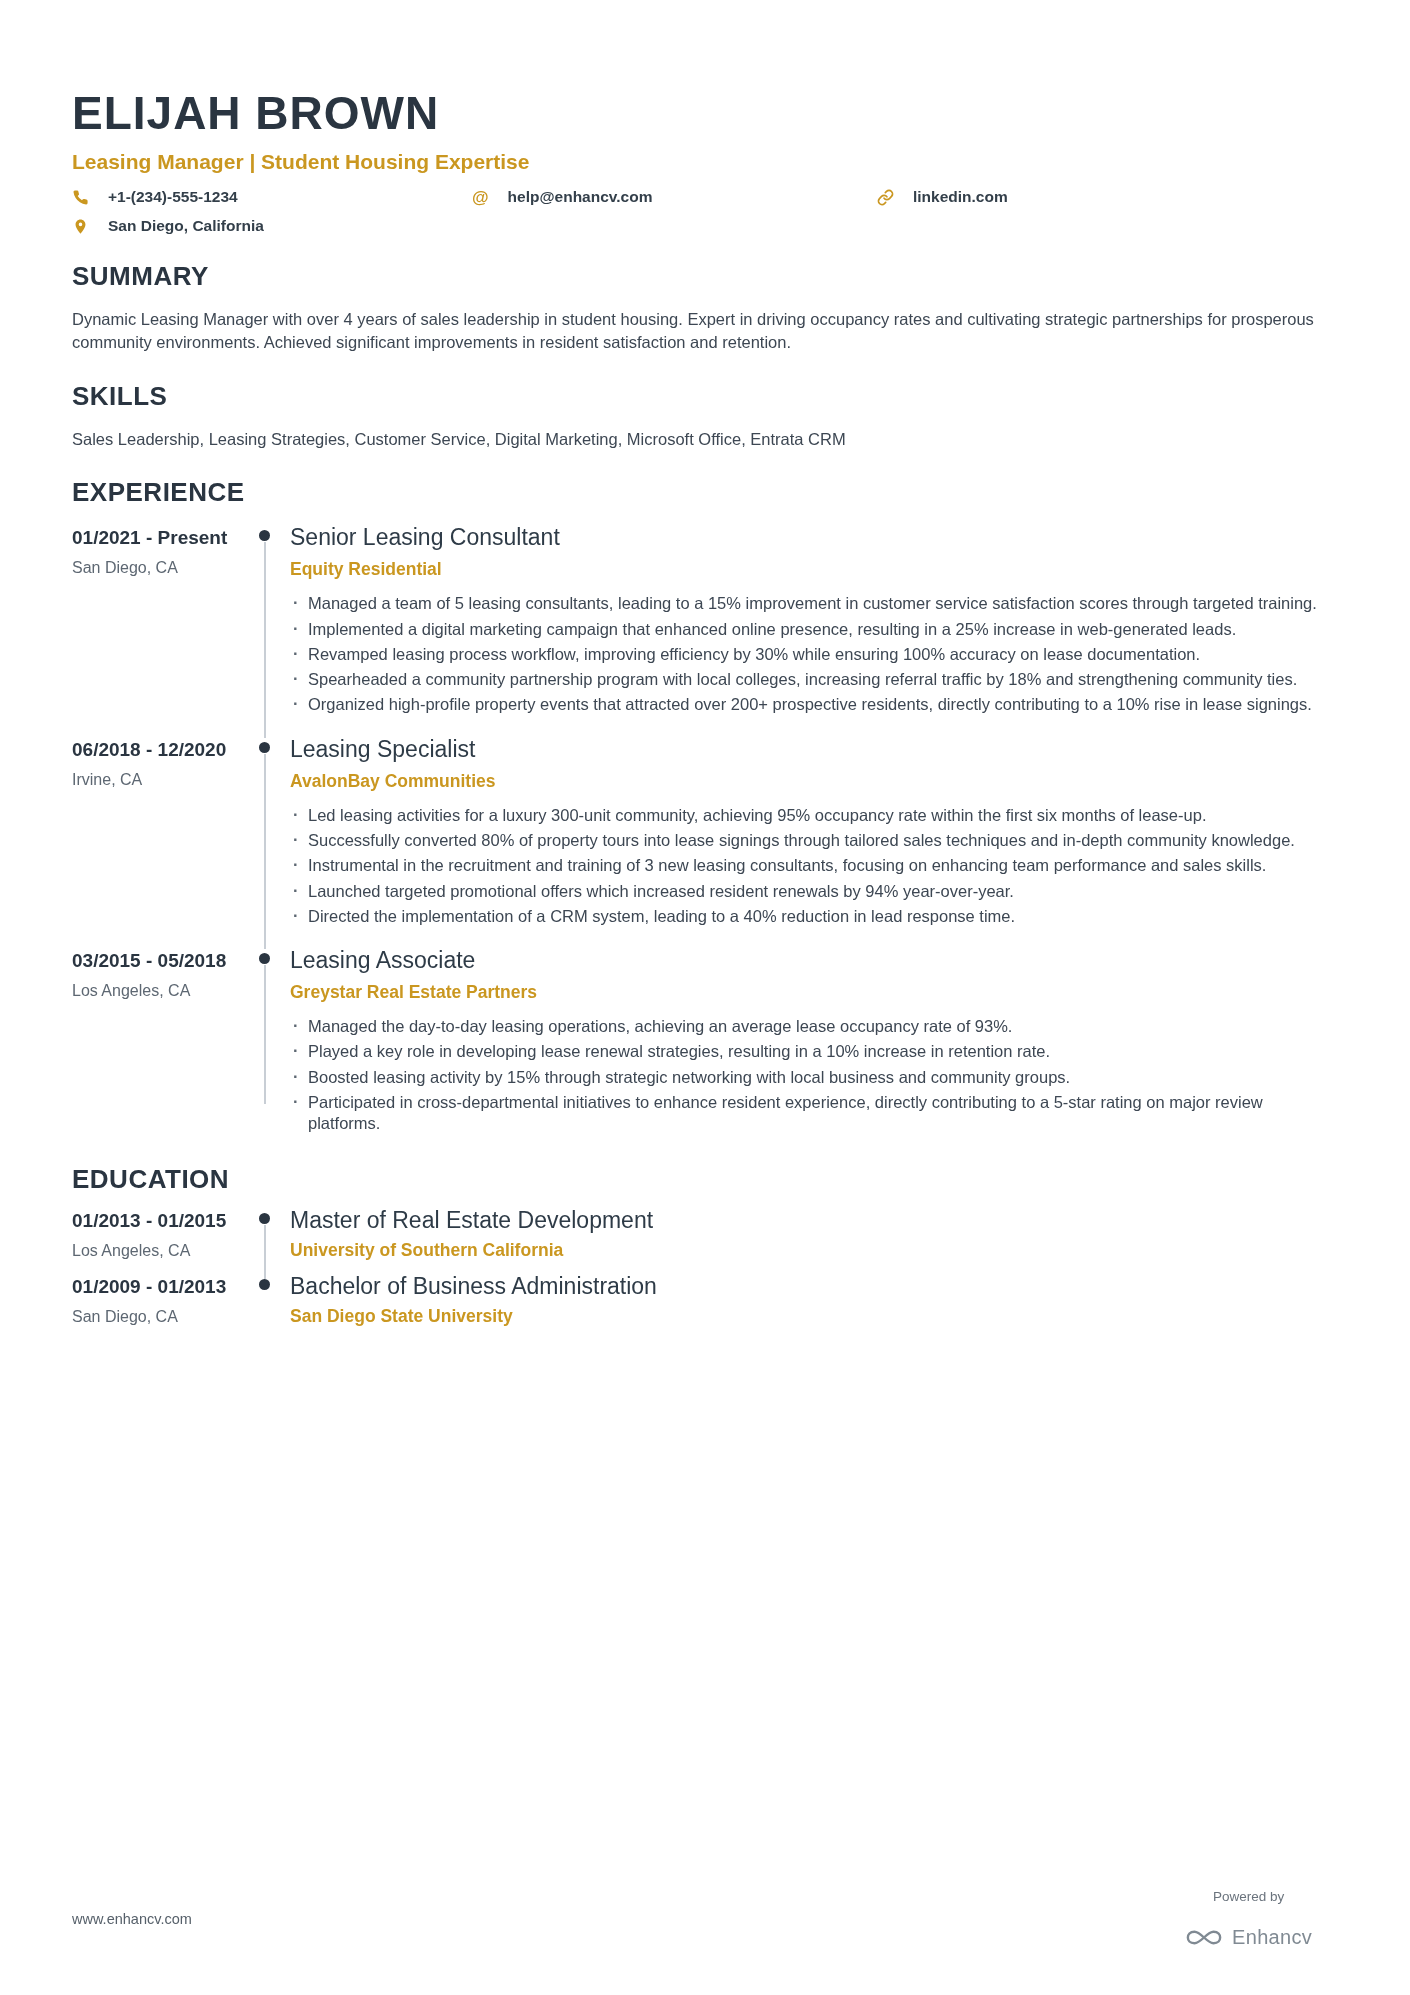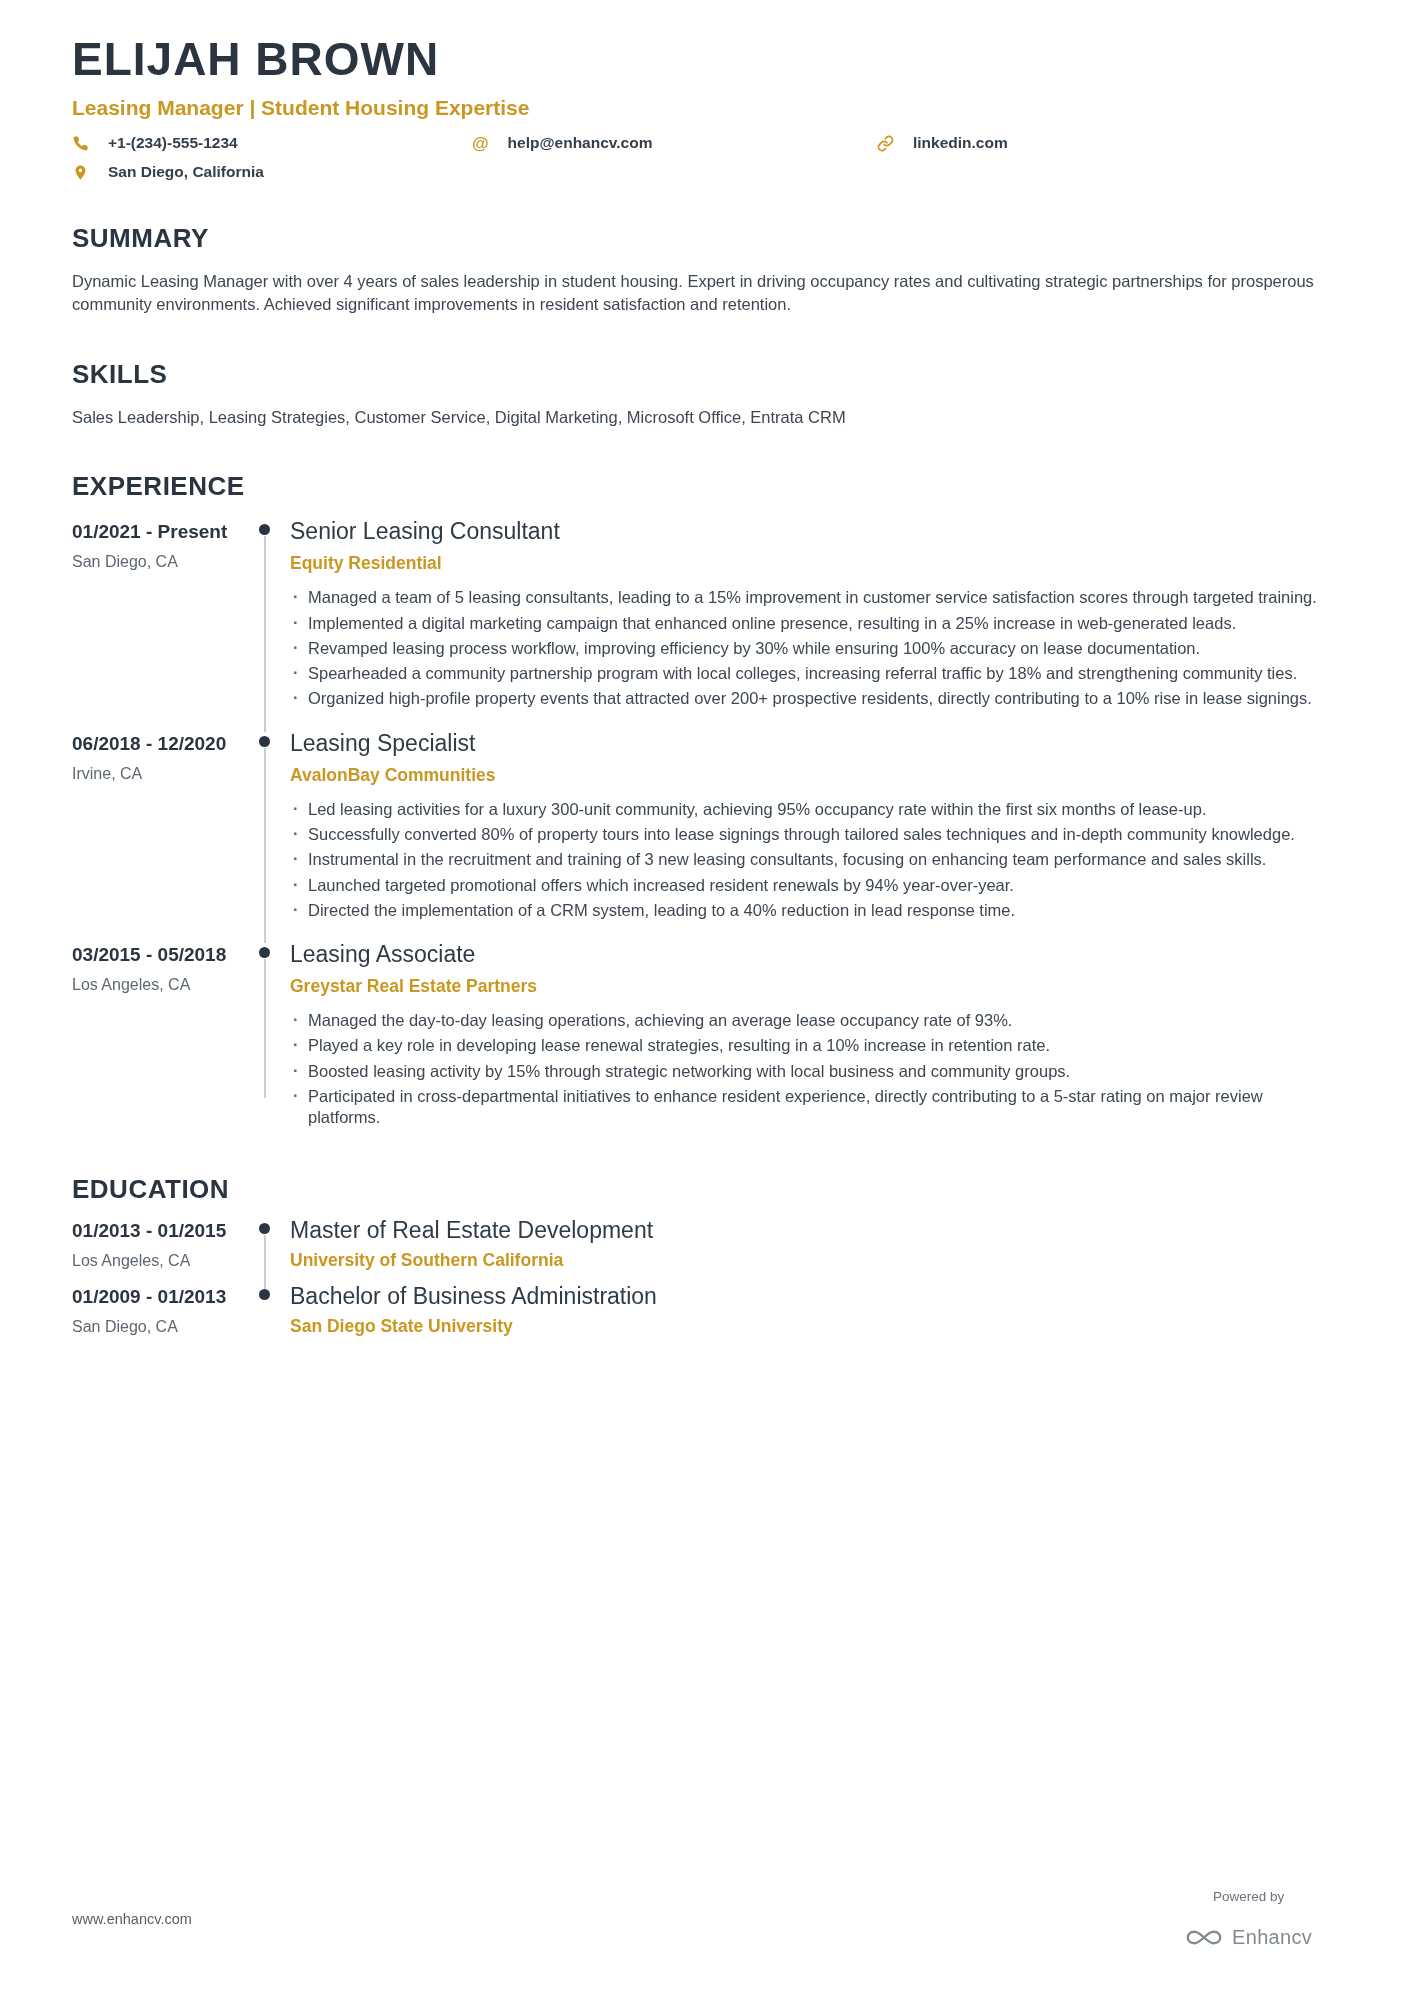--- a/index.html
+++ b/index.html
@@ -4,36 +4,36 @@
 <style>
   * { margin:0; padding:0; box-sizing:border-box; }
   body {
     width:1410px; height:1995px;
     background:#ffffff;
     font-family:"Liberation Sans", sans-serif;
     color:#3d4753;
     position:relative;
     overflow:hidden;
   }
-  .page { padding:32px 80px 0 72px; }
+  .page { padding:86px 80px 0 72px; }
 
   
   .name { font-size:46px; font-weight:800; color:#2a3541; letter-spacing:1px; }
   .headline { margin-top:10px; font-size:21px; font-weight:700; color:#ca9720; }
   .contact { margin-top:14px; display:flex; flex-wrap:wrap; align-items:center; }
   .contact-item { display:flex; align-items:center; gap:19px; font-size:15.5px; font-weight:700; color:#333f4a; }
   .contact-item.c-phone { width:400px; }
   .contact-item.c-email { width:405px; }
   .contact-item.c-link  { flex:1; }
   .contact-item.c-loc   { width:100%; margin-top:11px; }
   .cicon { width:17px; height:17px; flex:none; display:block; }
   .at-glyph { font-size:17px; font-weight:700; color:#ca9720; line-height:1; }
 
   
-  .section { margin-top:42px; }
+  .section { margin-top:26px; }
   .section-heading { font-size:26px; font-weight:800; color:#2a3541; letter-spacing:0.5px; }
   .section-body { margin-top:16px; font-size:16.5px; line-height:1.42; color:#3d4753; }
 
   
   .entry { display:flex; margin-top:16px; }
   .entry-left { width:182px; flex:none; padding-top:3px; }
   .entry-dates { font-size:19px; font-weight:700; color:#2a3541; }
   .entry-loc { margin-top:10px; font-size:16px; color:#5d6772; }
   .entry-timeline { width:36px; flex:none; position:relative; }
   .dot { position:absolute; left:5px; top:6px; width:11px; height:11px; border-radius:50%; background:#2a3541; }

